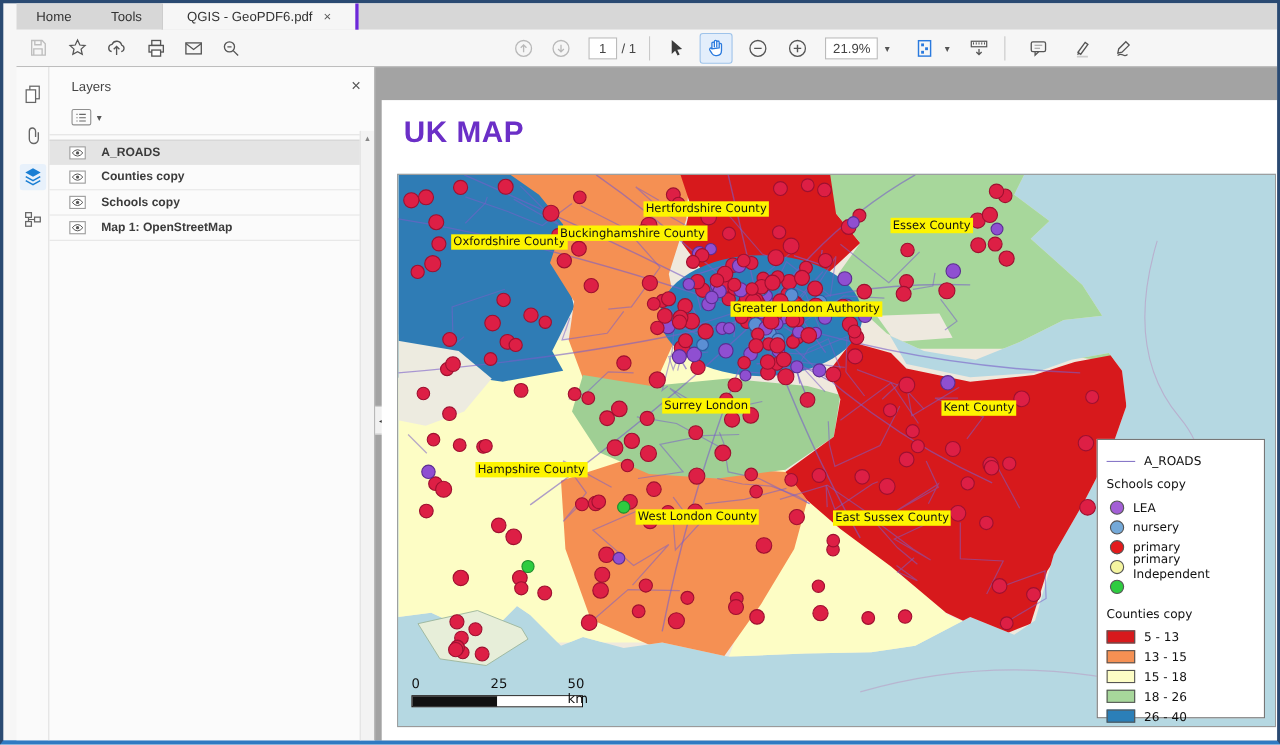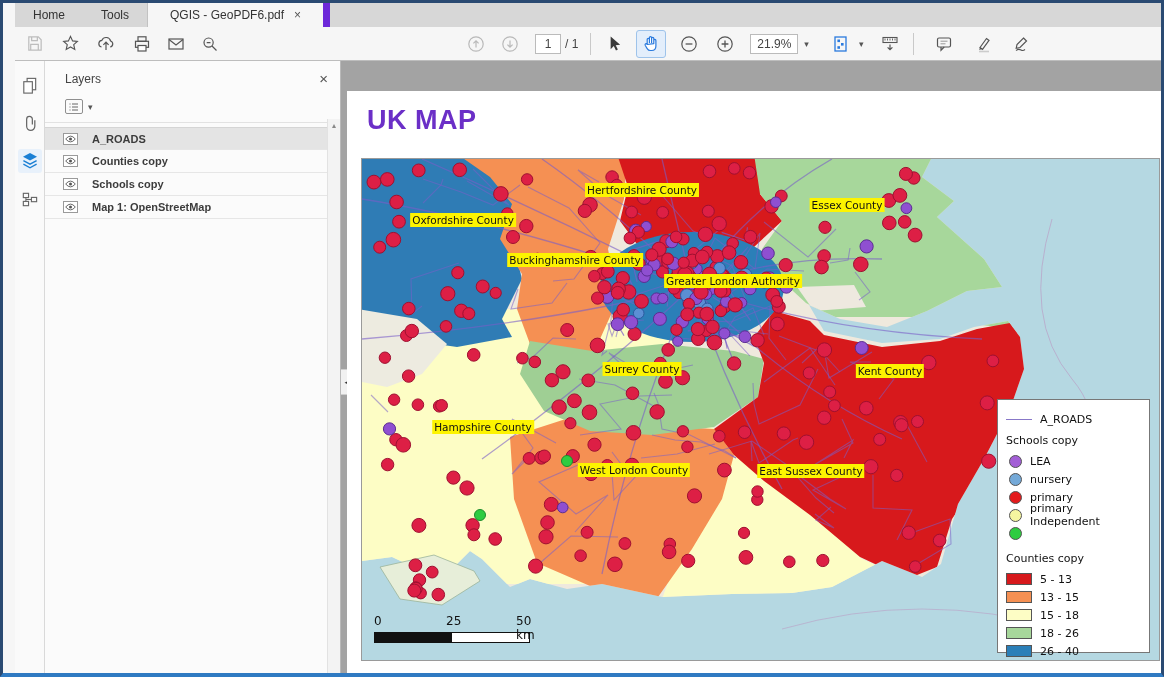--- a/index.html
+++ b/index.html
@@ -5,21 +5,21 @@
   * { margin:0; padding:0; box-sizing:border-box; }
   body { font-family:"Liberation Sans", sans-serif; background:#fff; }
   .window { position:relative; width:1164px; height:677px; border:3px solid #2a4a72;
             border-bottom:4px solid #2f7ac2; background:#f6f6f6; overflow:hidden;padding-left:12px; }
 
   
   .tabbar { height:24px; background:#d7d7d7; display:flex; align-items:stretch; font-size:12px; color:#333; }
   .tab { display:flex; align-items:center; padding:0 16px; cursor:default; }
   .tab.simple { padding:0 18px; }
   .tab.doc { border-left:1px solid #c2c2c2; padding:0 22px; }
-  .tab.active { background:#f6f6f6; border-left:1px solid #c2c2c2; border-right:7px solid #6d28d9; }
+  .tab.active { background:#f6f6f6; border-left:1px solid #c2c2c2; border-right:3px solid #6d28d9; }
   .tab .close { margin-left:10px; color:#555; font-size:12px; }
 
   
   .toolbar { height:34px; background:#f6f6f6; border-bottom:1px solid #bdbdbd;
              display:flex; align-items:center; font-size:12px; color:#444; }
   .toolbar svg { display:block; }
   .tb { width:30px; height:28px; display:flex; align-items:center; justify-content:center; border-radius:3px; }
   .tb.active-tool { background:#e3eefb; border:1px solid #9ec3ea; }
   .tb-sep { width:1px; height:22px; background:#c9c9c9; margin:0 7px; }
   .pagebox { width:26px; height:20px; border:1px solid #bbb; background:#fff; text-align:center;
@@ -758,25 +758,25 @@
               <span style="left:142px;">50 km</span>
             </div>
             <div class="sb-bar">
               <div class="sb-seg" style="background:#111;"></div>
               <div class="sb-seg" style="background:#fff;"></div>
             </div>
           </div>
 
           <div id="map-labels">
               <div class="map-label" style="left: 101px; top: 61px;">Oxfordshire County</div>
-              <div class="map-label" style="left: 213px; top: 53px; margin-top: 48px;">Buckinghamshire County</div>
+              <div class="map-label" style="left: 213px; top: 53px;">Buckinghamshire County</div>
               <div class="map-label" style="left: 280px; top: 31px;">Hertfordshire County</div>
               <div class="map-label" style="left: 485px; top: 46px;">Essex County</div>
               <div class="map-label" style="left: 371px; top: 122px;">Greater London Authority</div>
-              <div class="map-label" style="left: 280px; top: 210px;">Surrey County</div>
+              <div class="map-label" style="left: 280px; top: 210px;">Surrey London</div>
               <div class="map-label" style="left: 528px; top: 212px;">Kent County</div>
               <div class="map-label" style="left: 121px; top: 268px;">Hampshire County</div>
               <div class="map-label" style="left: 272px; top: 311px;">West London County</div>
               <div class="map-label" style="left: 449px; top: 312px;">East Sussex County</div>
             </div>
         </div>
       </div>
     </div>
   </div>
 </div>

